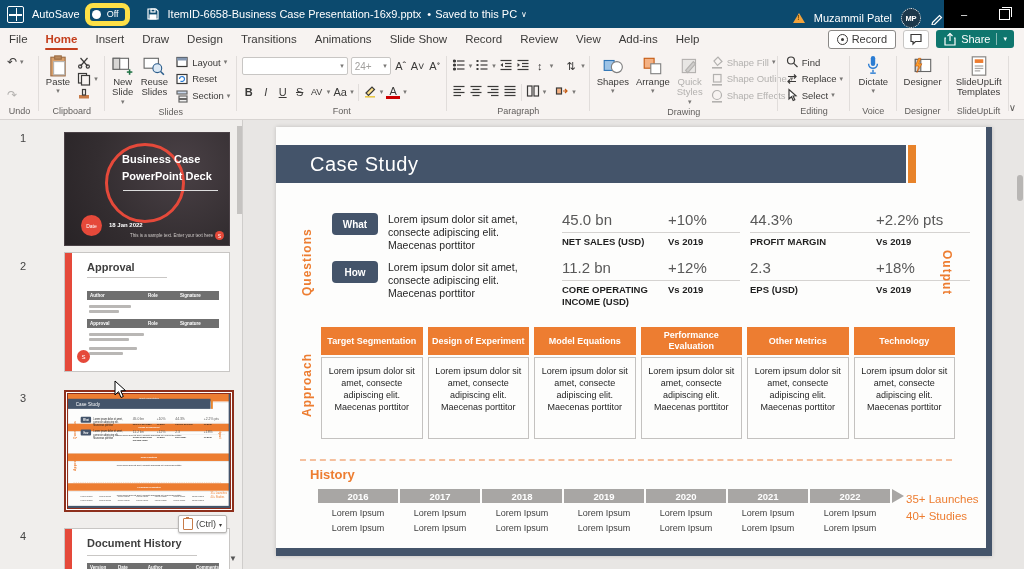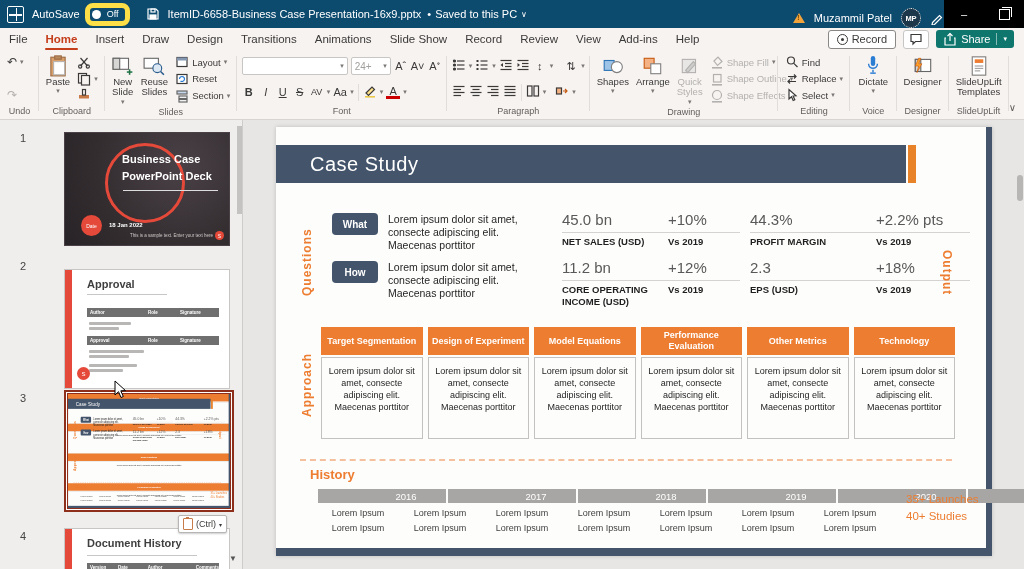--- a/index.html
+++ b/index.html
@@ -106,21 +106,21 @@
   .mval{font-size:15px;color:#595959;padding-bottom:4px;border-bottom:1px solid #d5d3d1;}
   .mlab{font-size:9.5px;font-weight:bold;color:#1f1f1f;margin-top:3px;line-height:1.25;}
   .r0{top:84px;} .r1{top:132px;}
   .c0{left:286px;width:110px;} .c1{left:392px;width:72px;} .c2{left:474px;width:126px;} .c3{left:600px;width:94px;}
   #approach-grid{position:absolute;left:45px;top:200px;width:634px;display:grid;grid-template-columns:repeat(6,1fr);gap:5px;}
   .ahead{background:#ed7d31;color:#fff;font-size:9px;font-weight:bold;text-align:center;min-height:26px;display:flex;align-items:center;justify-content:center;line-height:1.2;padding:1px 2px;}
   .abody{border:1px solid #c4c2c0;margin-top:2px;height:66px;font-size:9px;line-height:1.35;color:#262626;text-align:center;padding:7px 4px;}
   .dashsep{position:absolute;left:24px;top:332px;width:652px;border-top:2px dashed #f5c09e;}
   .histlabel{position:absolute;left:34px;top:340px;font-size:13px;font-weight:bold;color:#ed7d31;}
   #year-band{position:absolute;left:42px;top:362px;display:flex;gap:2px;}
-  .yseg{width:80px;height:14px;background:#a8a6a4;color:#fff;font-size:9.5px;font-weight:normal;display:flex;align-items:center;justify-content:center;padding-left:48px;}
+  .yseg{width:80px;height:14px;background:#a8a6a4;color:#fff;font-size:9.5px;font-weight:bold;display:flex;align-items:center;justify-content:center;}
   .yarrow{width:0;height:0;border-top:7px solid transparent;border-bottom:7px solid transparent;border-left:12px solid #a8a6a4;}
   .hrow{position:absolute;left:42px;display:flex;gap:2px;}
   .hcell{width:80px;font-size:9px;color:#3f3f3f;text-align:center;}
   .callout{position:absolute;left:630px;top:364px;color:#ed7d31;font-size:11.5px;line-height:1.5;white-space:nowrap;}
   .canvas-scroll{position:absolute;right:1px;top:55px;width:6px;height:26px;background:#b8b6b4;border-radius:3px;}
   .mini{transform:scale(0.2263,0.2657);transform-origin:0 0;left:0 !important;top:0 !important;box-shadow:none !important;pointer-events:none;}
   .cursor{position:absolute;left:114px;top:380px;z-index:50;}
 </style>
 </head>
 <body>
@@ -636,21 +636,21 @@
         <span class="t1">Business Case</span>
         <span class="t2">PowerPoint Deck</span>
         <span class="ul"></span>
         <span class="datebadge">Date</span>
         <span class="dateval">18 Jan 2022</span>
         <span class="foot">This is a sample text. Enter your text here</span>
         <span class="slogo">S</span>
       </div>
 
       <span class="thumbnum" style="left:20px;top:140px">2</span>
-      <div class="card" style="top:149px;height:118px">
+      <div class="card" style="top:132px;height:118px">
         <span class="redge"></span>
         <span class="ttitle">Approval</span>
         <span class="tul" style="top:24px;width:80px"></span>
         <div class="mtable-h" style="top:38px">
           <span style="margin-left:3px;width:58px">Author</span>
           <span style="width:32px">Role</span>
           <span>Signature</span>
         </div>
         <span class="bar" style="left:24px;top:52px;width:42px"></span>
         <span class="bar" style="left:24px;top:57px;width:30px"></span>

